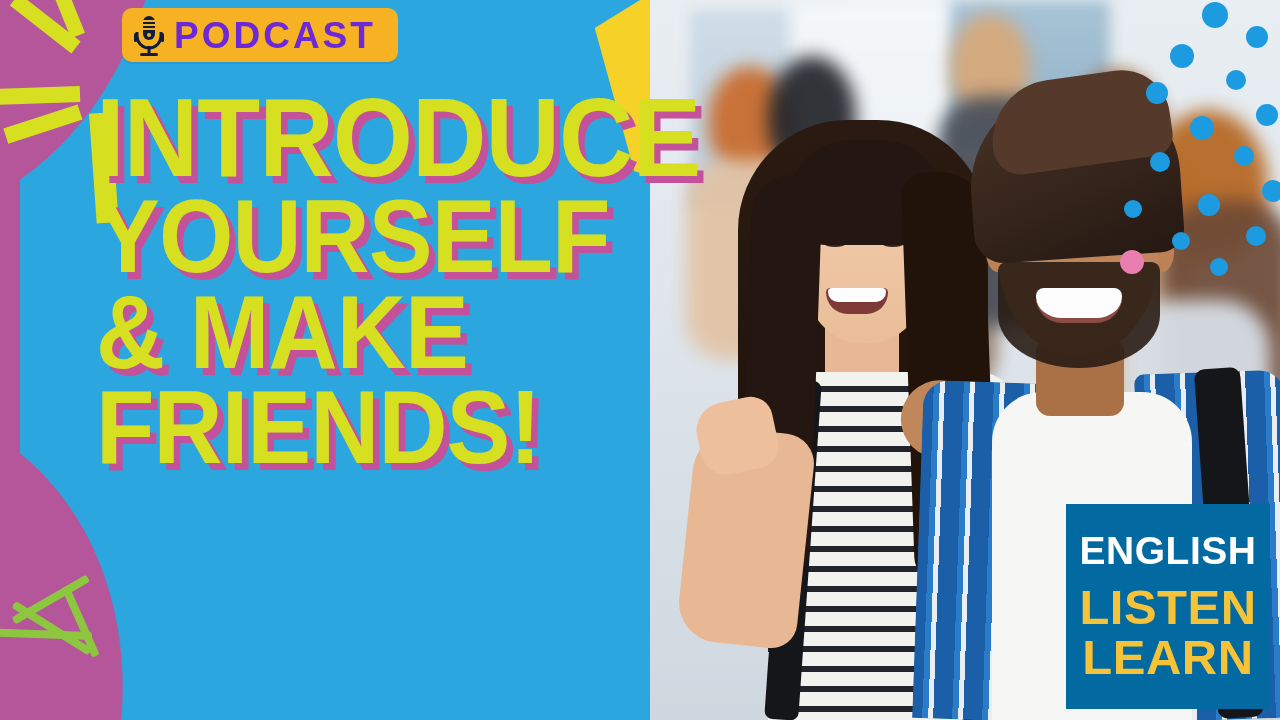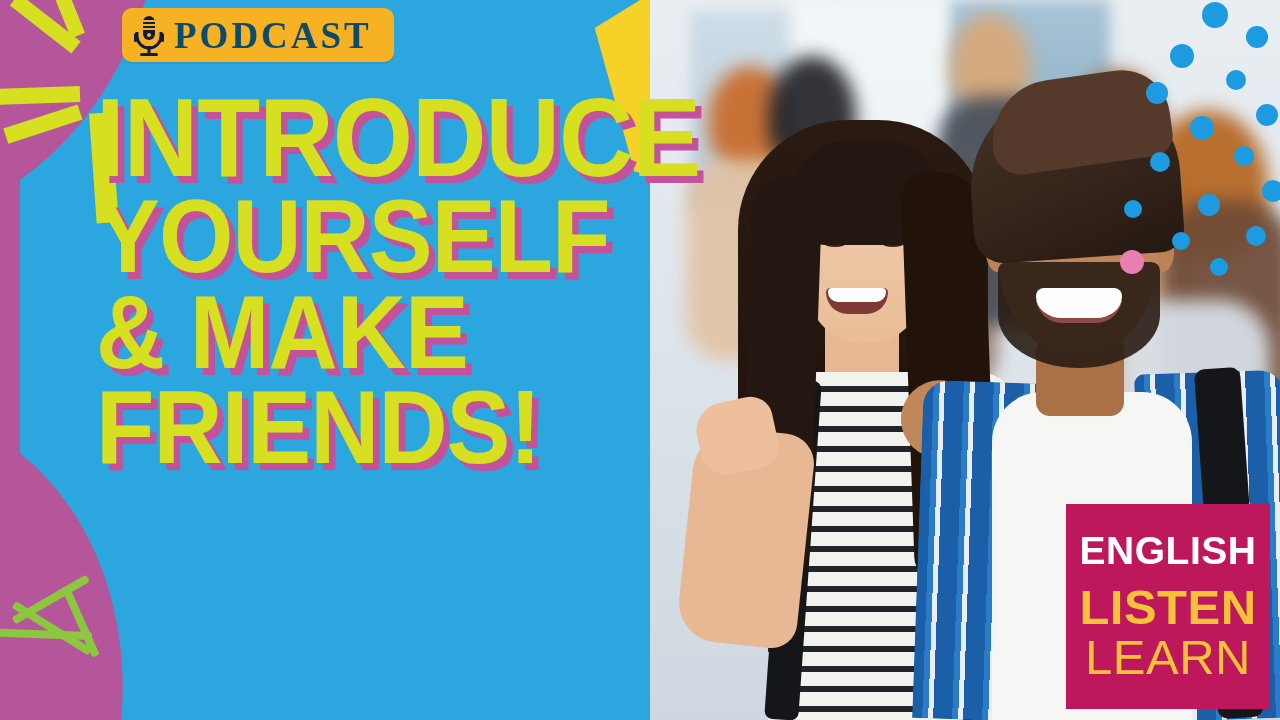--- a/index.html
+++ b/index.html
@@ -186,22 +186,22 @@
   
   .podcast-badge{
     position:absolute;left:122px;top:8px;
     background:#F7B223;
     border-radius:10px;
     padding:7px 22px 7px 12px;
     display:flex;align-items:center;gap:10px;
     box-shadow:0 2px 0 rgba(0,0,0,.06);
   }
   .podcast-badge .label{
-    font-weight:bold;font-size:37px;letter-spacing:3px;color:#0c4a6e;
-    line-height:1;font-family:Liberation Serif, serif;
+    font-weight:bold;font-size:37px;letter-spacing:3px;color:#6d28d9;
+    line-height:1;font-family:Liberation Sans, sans-serif;
   }
 
   
   .headline{
     position:absolute;left:96px;top:86px;width:720px;
     font-weight:bold;
     color:#D6E021;
     font-size:112px;
     line-height:.92;
     letter-spacing:-1px;
@@ -225,30 +225,30 @@
   .banner-text{
     color:#E8E03A;font-weight:bold;font-size:62px;letter-spacing:0px;
     transform:scaleX(.96);
     font-family:"Liberation Sans Narrow","Liberation Sans", sans-serif;
     text-shadow:2px 2px 0 rgba(0,0,0,.25);
   }
 
   
   .logo{
     position:absolute;left:1066px;top:504px;width:204px;height:205px;
-    background:#be185d;
+    background:#0369a1;
     display:flex;flex-direction:column;align-items:center;justify-content:center;
     padding:6px 0;box-sizing:border-box;
   }
   .logo-english{color:#fff;font-weight:bold;font-size:39px;letter-spacing:.5px;line-height:1;transform:scaleX(1.0);}
   .logo-listen{color:#F5C238;font-weight:bold;font-size:49px;letter-spacing:.5px;line-height:1.05;margin-top:12px;}
   .logo-androw{display:flex;align-items:center;gap:8px;width:168px;margin:7px 0 4px;}
   .logo-rule{flex:1;height:3px;background:#3D8FA3;}
   .logo-and{color:#fff;font-weight:bold;font-size:23px;letter-spacing:2px;line-height:1;}
-  .logo-learn{color:#F5C238;font-weight:normal;font-size:49px;letter-spacing:.5px;line-height:1;}
+  .logo-learn{color:#F5C238;font-weight:bold;font-size:49px;letter-spacing:.5px;line-height:1;}
 </style>
 </head>
 <body>
 
 <div id="stage">
 
   <div class="bg-cyan"></div>
 
   <div class="blob-edge"></div>
   <div class="blob-tl"></div>

